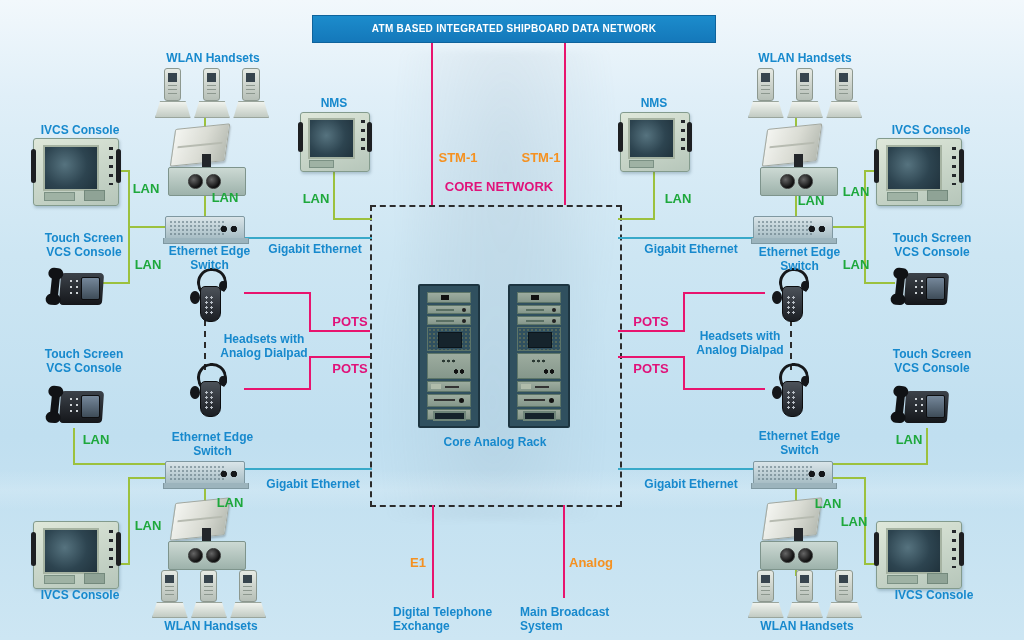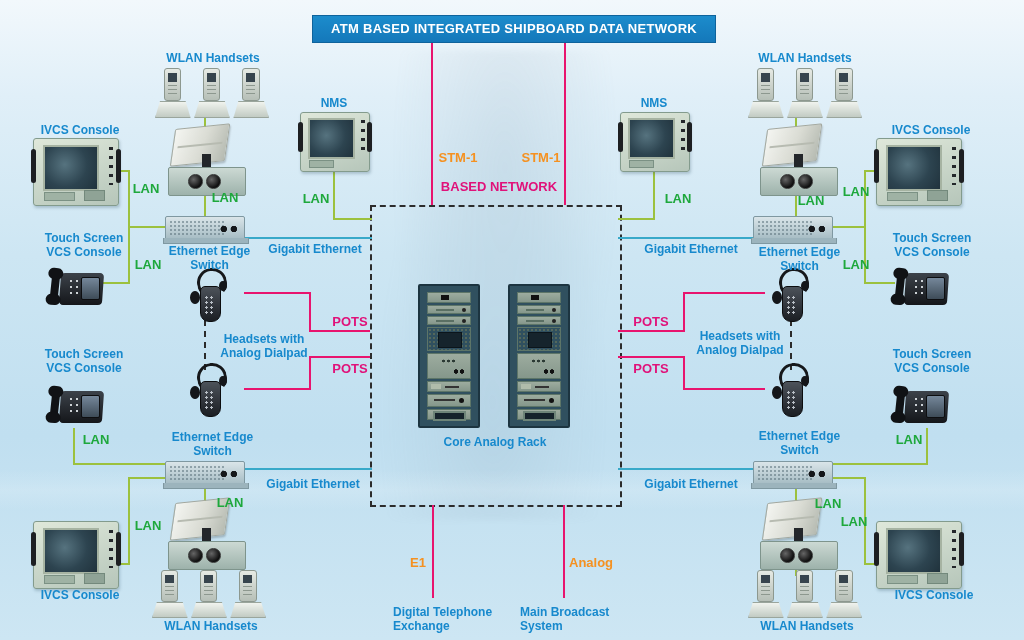--- a/index.html
+++ b/index.html
@@ -6,21 +6,21 @@
   .stage{position:relative;width:1024px;height:640px;overflow:hidden;
     font-family:"Liberation Sans",sans-serif;
     background:linear-gradient(180deg,#f2f8fc 0%,#e0eff8 15%,#cde6f3 40%,#c0dff0 68%,#cde6f3 100%);}
   .wm{position:absolute;z-index:0;pointer-events:none;}
   .wm1{left:380px;top:50px;width:250px;height:470px;opacity:.14;
     background:radial-gradient(ellipse at 50% 25%,#6d8ba1 0%,transparent 65%),radial-gradient(ellipse at 45% 75%,#7b93a5 0%,transparent 60%);filter:blur(3px);}
   .wm2{left:0px;top:470px;width:1024px;height:40px;opacity:.25;background:linear-gradient(180deg,transparent,#e8f4fa 50%,transparent);}
 
   .title{position:absolute;left:312px;top:15px;width:402px;height:26px;z-index:6;
     background:linear-gradient(#1c8ccc,#1478ba);border:1px solid #0e639c;color:#fff;
-    font-weight:bold;font-size:13px;line-height:26px;text-align:center;letter-spacing:.3px;}
+    font-weight:bold;font-size:10px;line-height:26px;text-align:center;letter-spacing:.3px;}
 
   .corebox{position:absolute;left:370px;top:205px;width:248px;height:298px;border:2px dashed #2c2c2c;z-index:0;}
 
   .lbl{position:absolute;font-weight:bold;font-size:12px;line-height:1.2;color:#1789cd;
     text-align:center;white-space:pre-line;z-index:5;}
   .lbl.green{color:#1ea83c;font-size:13px;}
   .lbl.magenta{color:#e0127a;font-size:13px;}
   .lbl.orange{color:#f59120;font-size:13px;}
   .lbl.leftal{text-align:left;}
   .lbl.rightal{text-align:right;}
@@ -429,21 +429,21 @@
   <div class="lbl green" style="left:130px;top:518px;width:36px">LAN</div>
   <div class="lbl" style="left:25px;top:588px;width:110px">IVCS Console</div>
   <div class="lbl" style="left:156px;top:619px;width:110px">WLAN Handsets</div>
 
   <div class="lbl" style="left:304px;top:96px;width:60px">NMS</div>
   <div class="lbl" style="left:624px;top:96px;width:60px">NMS</div>
   <div class="lbl green" style="left:298px;top:191px;width:36px">LAN</div>
   <div class="lbl green" style="left:660px;top:191px;width:36px">LAN</div>
   <div class="lbl orange" style="left:437px;top:150px;width:42px">STM-1</div>
   <div class="lbl orange" style="left:520px;top:150px;width:42px">STM-1</div>
-  <div class="lbl magenta" style="left:437px;top:179px;width:124px">BASED NETWORK</div>
+  <div class="lbl magenta" style="left:437px;top:179px;width:124px">CORE NETWORK</div>
   <div class="lbl" style="left:432px;top:435px;width:126px">Core Analog Rack</div>
   <div class="lbl magenta" style="left:631px;top:314px;width:40px">POTS</div>
   <div class="lbl magenta" style="left:631px;top:361px;width:40px">POTS</div>
   <div class="lbl orange rightal" style="left:400px;top:555px;width:26px">E1</div>
   <div class="lbl orange leftal" style="left:569px;top:555px;width:50px">Analog</div>
   <div class="lbl leftal" style="left:520px;top:605px;width:104px">Main Broadcast
 System</div>
   <div class="lbl leftal" style="left:393px;top:605px;width:112px">Digital Telephone
 Exchange</div>
 

